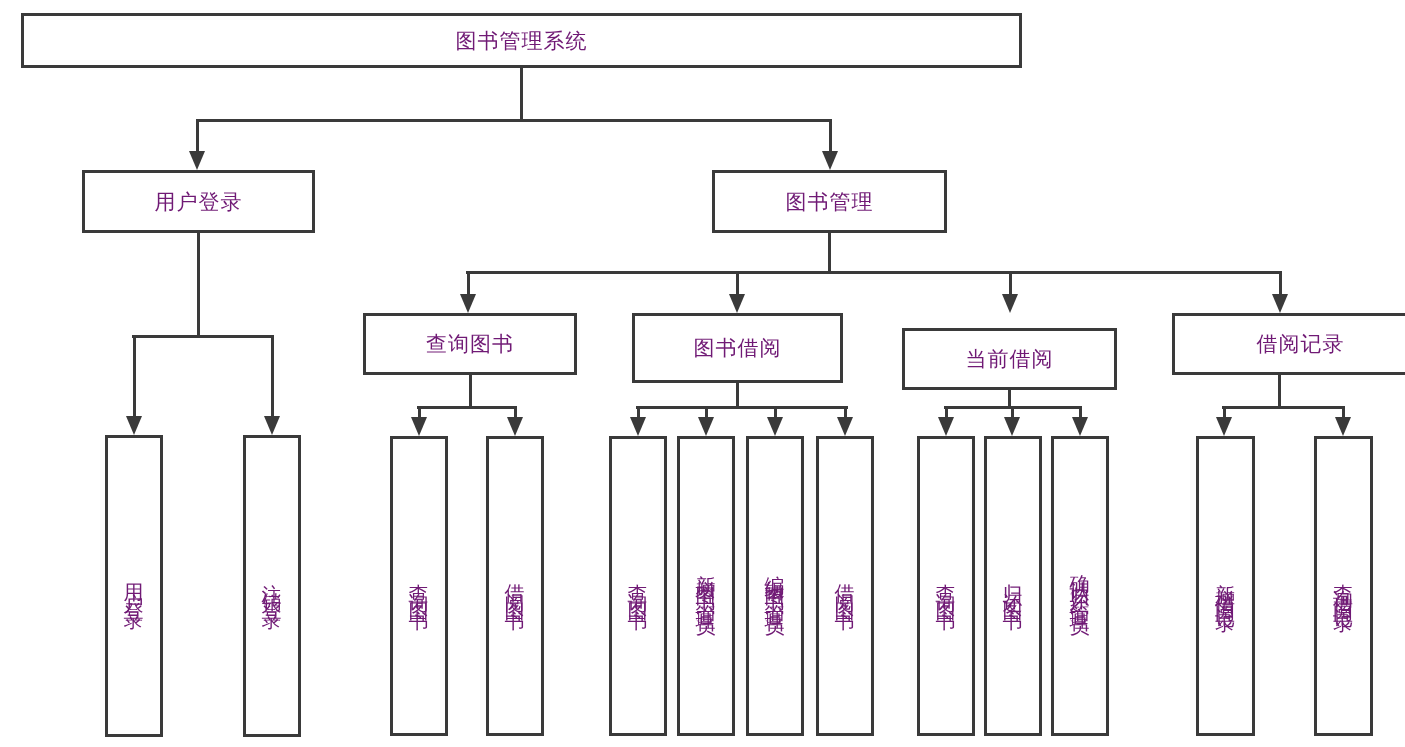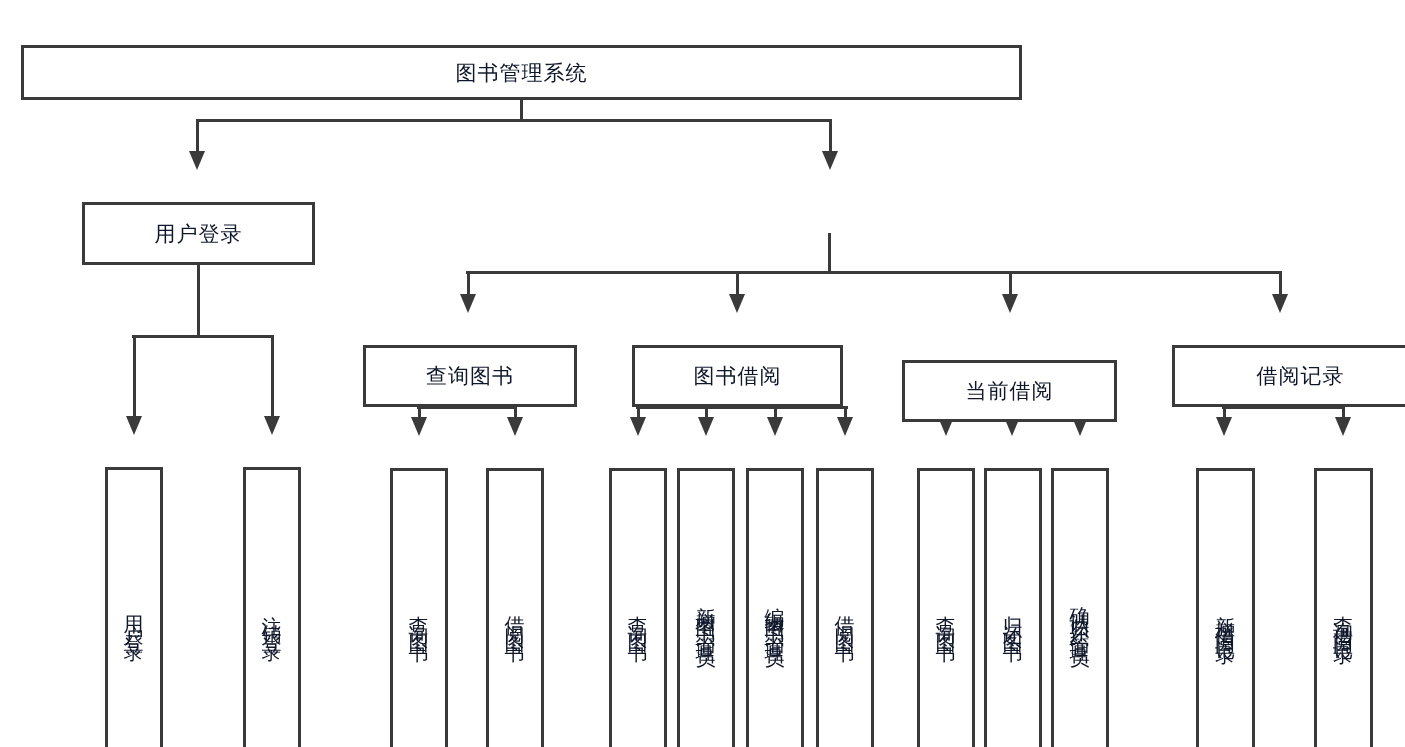--- a/index.html
+++ b/index.html
@@ -15,23 +15,22 @@
     overflow: hidden;
   }
   .box {
     position: absolute;
     background: #ffffff;
     border: 3px solid #3a3a3a;
     box-sizing: border-box;
     display: flex;
     align-items: center;
     justify-content: center;
-    color: #0f172a;
+    color: #701a75;
     z-index: 2;
-    margin-top: 32px;
   }
   .hbox { font-size: 21px; letter-spacing: 1px; white-space: nowrap; }
   .vbox {
     writing-mode: vertical-rl;
     text-orientation: mixed;
     font-size: 20px;
     letter-spacing: 9px;
     line-height: 1;
   }
   .vbox-tight { letter-spacing: 6px; }
@@ -68,20 +67,23 @@
   <div class="vline" style="left:520px; top:68px; height:52px;"></div>
   <div class="hline" style="left:196px; top:119px; width:636px;"></div>
   <div class="vline" style="left:196px; top:119px; height:33px;"></div>
   <div class="tri" style="left:189px; top:151px;"></div>
   <div class="vline" style="left:829px; top:119px; height:33px;"></div>
   <div class="tri" style="left:822px; top:151px;"></div>
 
   <div class="box hbox" style="left:82px; top:170px; width:233px; height:63px;">
     <span>用户登录</span>
   </div>
+  <div class="box hbox" style="left:712px; top:170px; width:235px; height:63px;">
+    <span>图书管理</span>
+  </div>
 
   <div class="vline" style="left:197px; top:233px; height:105px;"></div>
   <div class="hline" style="left:132px; top:335px; width:142px;"></div>
   <div class="vline" style="left:133px; top:335px; height:82px;"></div>
   <div class="tri" style="left:126px; top:416px;"></div>
   <div class="vline" style="left:271px; top:335px; height:82px;"></div>
   <div class="tri" style="left:264px; top:416px;"></div>
 
   <div class="vline" style="left:828px; top:233px; height:41px;"></div>
   <div class="hline" style="left:466px; top:271px; width:816px;"></div>
@@ -90,21 +92,21 @@
   <div class="vline" style="left:736px; top:271px; height:24px;"></div>
   <div class="tri" style="left:729px; top:294px;"></div>
   <div class="vline" style="left:1009px; top:271px; height:24px;"></div>
   <div class="tri" style="left:1002px; top:294px;"></div>
   <div class="vline" style="left:1279px; top:271px; height:24px;"></div>
   <div class="tri" style="left:1272px; top:294px;"></div>
 
   <div class="box hbox" style="left:363px; top:313px; width:214px; height:62px;">
     <span>查询图书</span>
   </div>
-  <div class="box hbox" style="left:632px; top:313px; width:211px; height:62px;">
+  <div class="box hbox" style="left:632px; top:313px; width:211px; height:70px;">
     <span>图书借阅</span>
   </div>
   <div class="box hbox" style="left:902px; top:328px; width:215px; height:62px;">
     <span>当前借阅</span>
   </div>
   <div class="box hbox" style="left:1172px; top:313px; width:257px; height:62px;">
     <span>借阅记录</span>
   </div>
 
   <div class="vline" style="left:469px; top:375px; height:34px;"></div>

